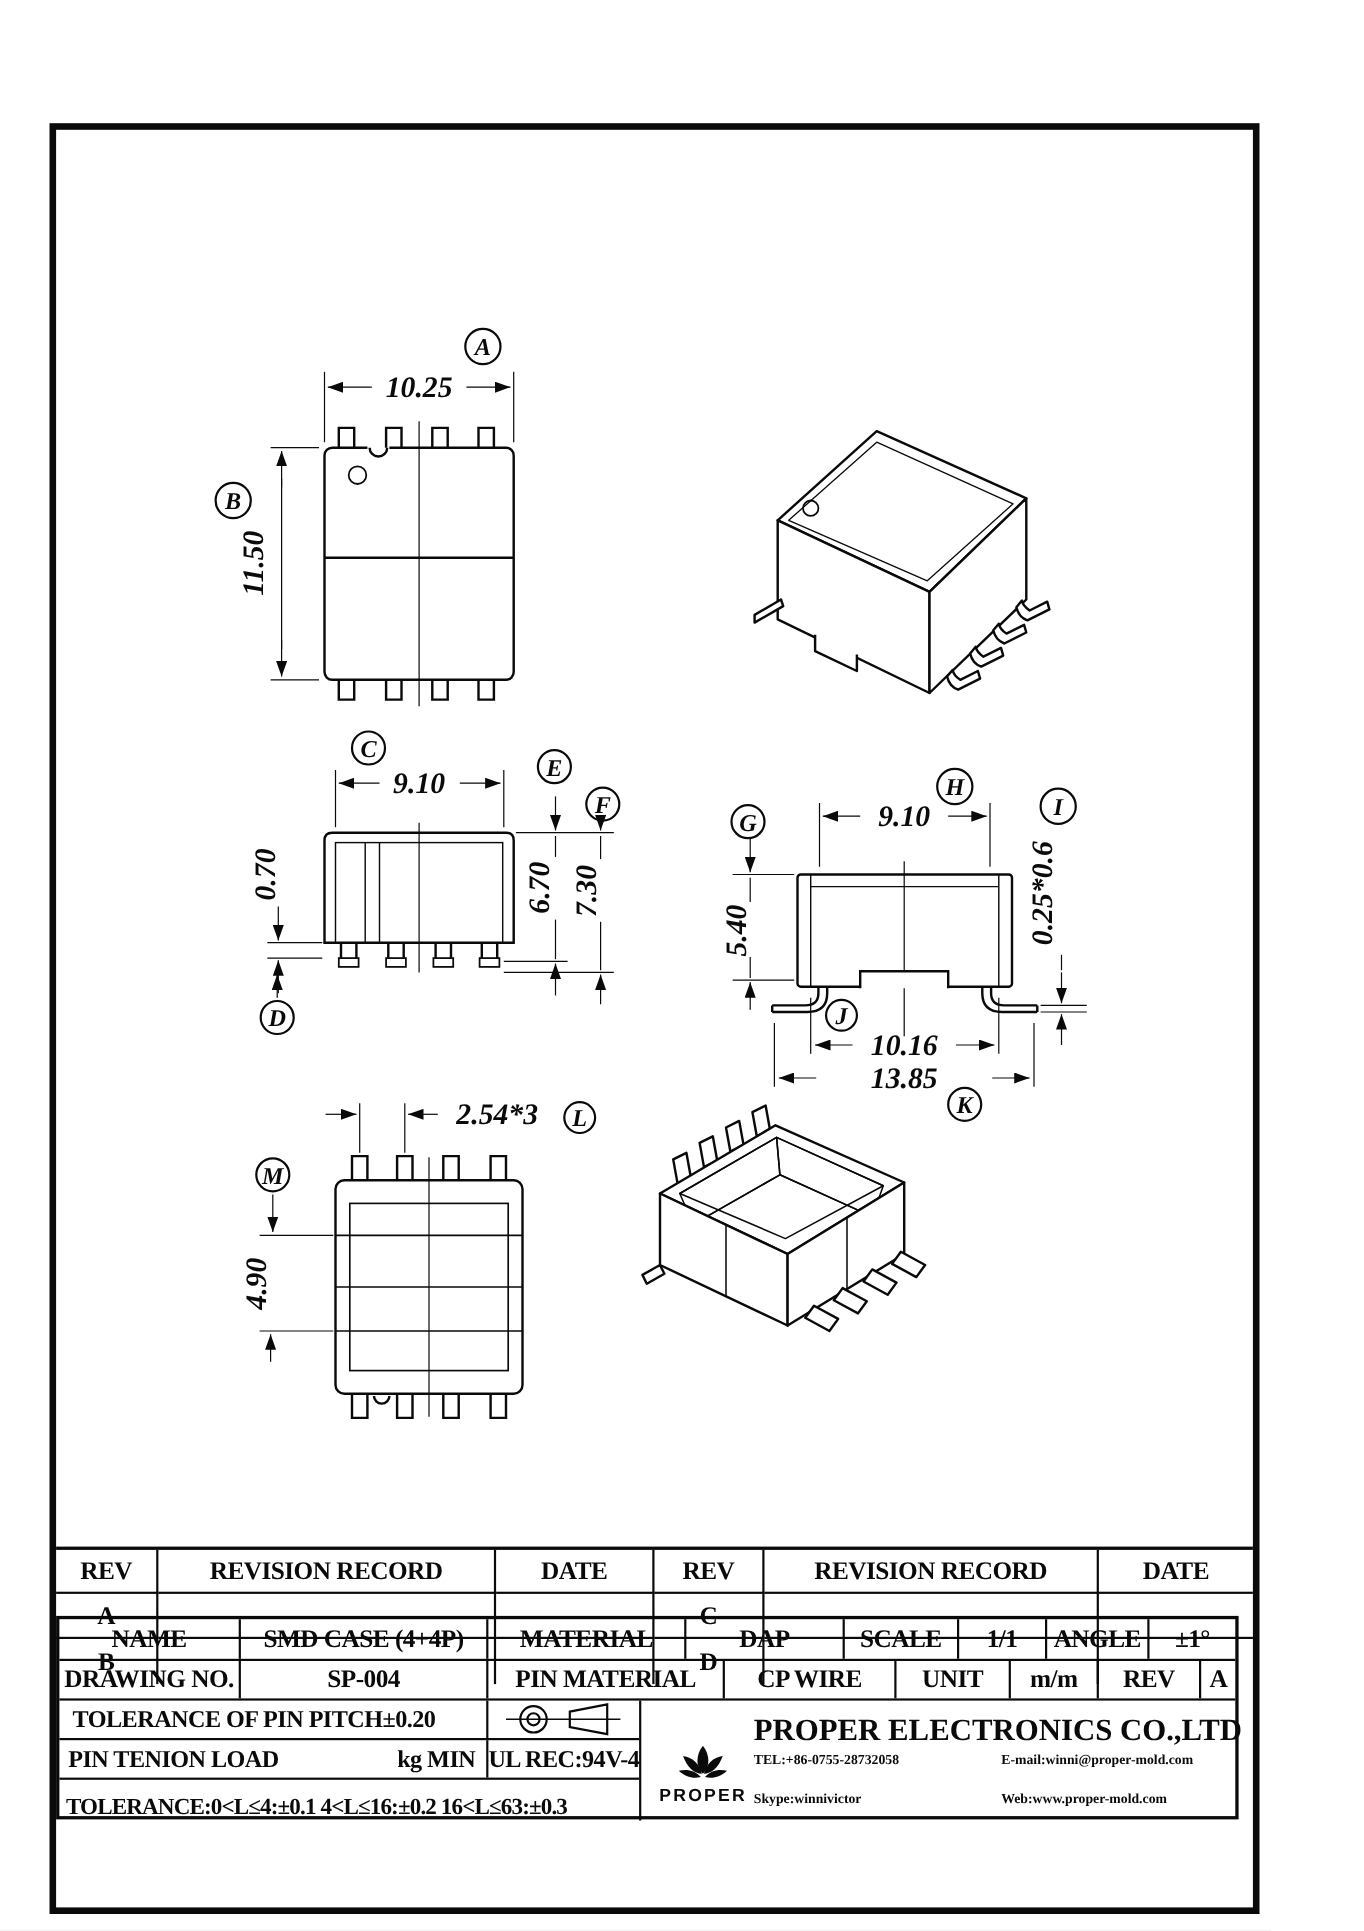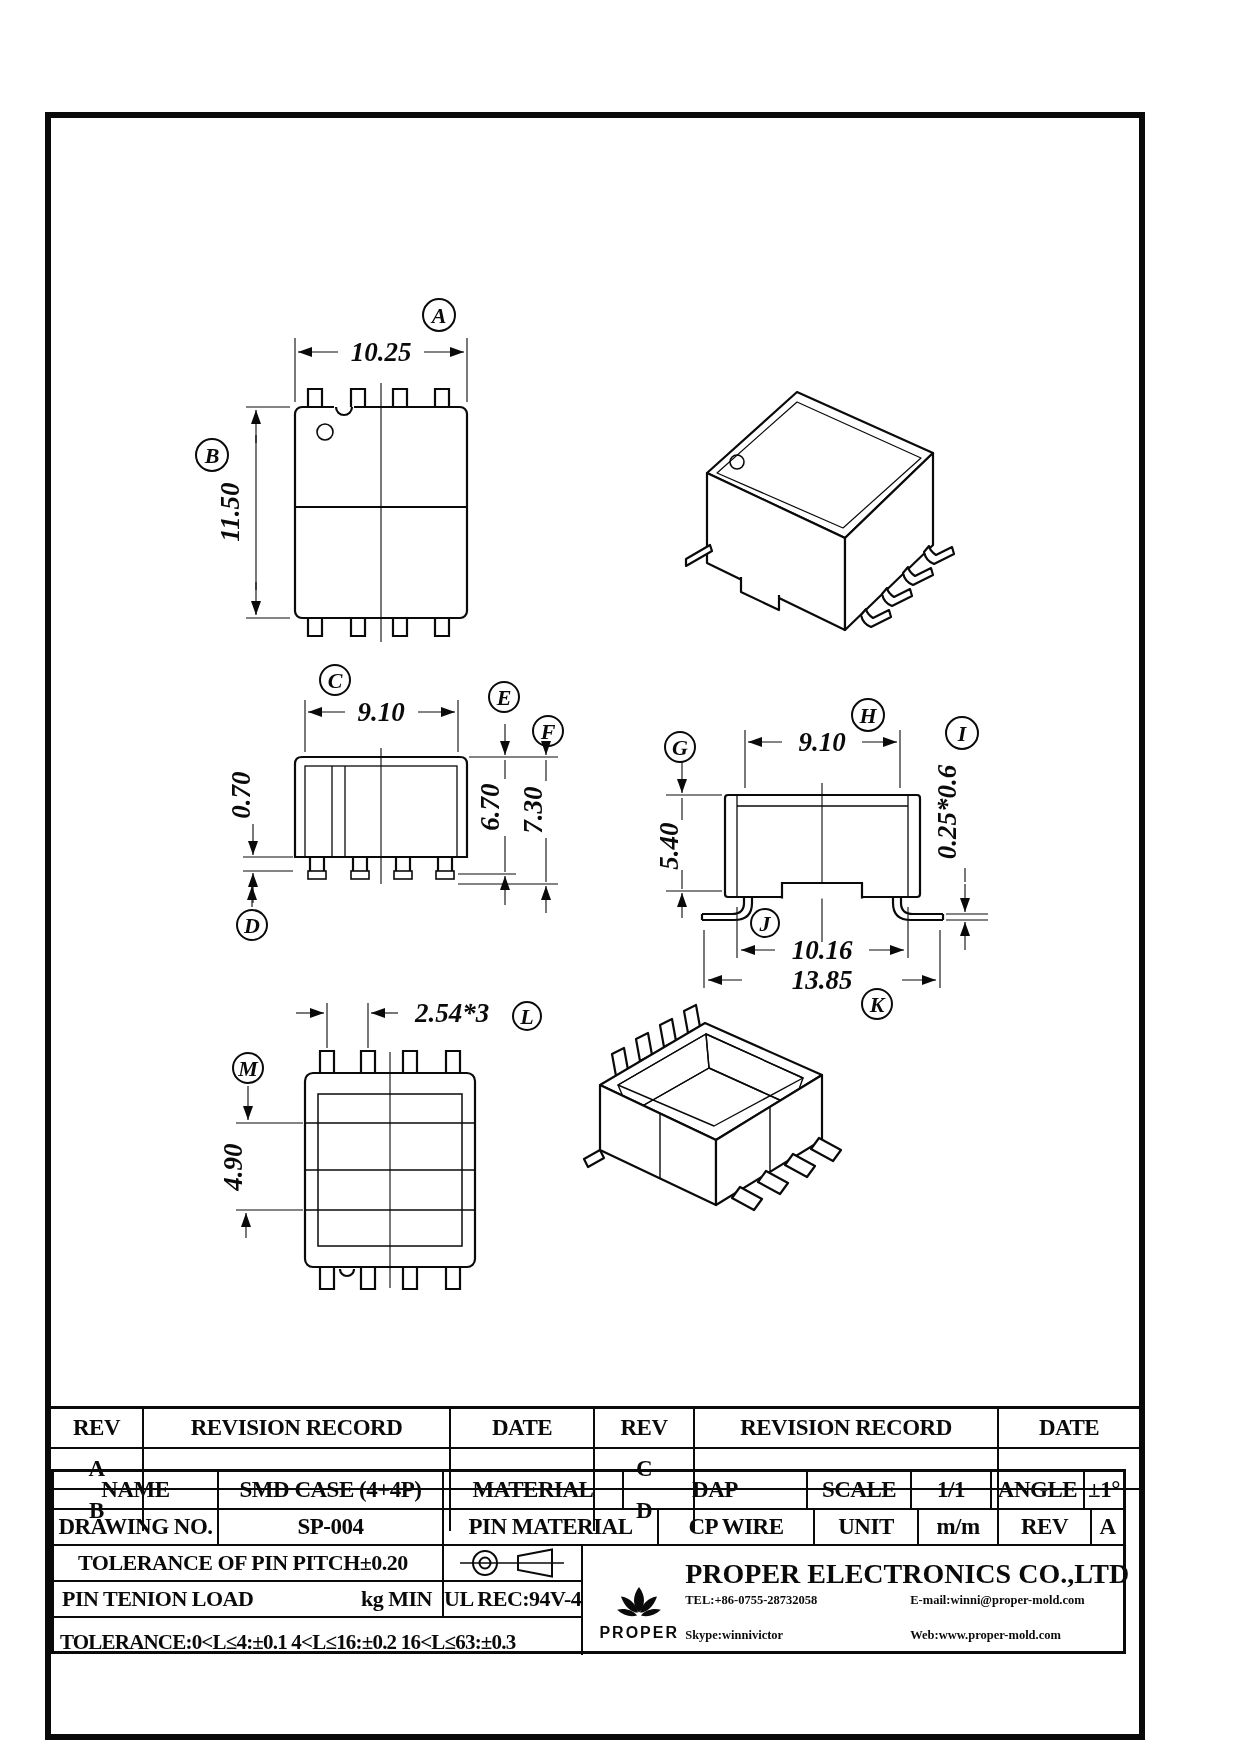--- a/index.html
+++ b/index.html
@@ -299,40 +299,40 @@
   <div class="c r3">D</div>
   <div class="c r3"></div>
   <div class="c r3"></div>
 </div>
 
 <div class="tblock">
   <div class="tb-row">
     <div class="tb-c" style="width:165px">NAME</div>
     <div class="tb-c" style="width:225px">SMD CASE (4+4P)</div>
     <div class="tb-c" style="width:180px">MATERIAL</div>
-    <div class="tb-c" style="width:184px">DAP</div>
+    <div class="tb-c" style="width:144px">DAP</div>
     <div class="tb-c" style="width:104px">SCALE</div>
     <div class="tb-c" style="width:80px">1/1</div>
     <div class="tb-c" style="width:93px">ANGLE</div>
     <div class="tb-c noR" style="flex:1">±1°</div>
   </div>
   <div class="tb-row r2">
     <div class="tb-c" style="width:165px">DRAWING NO.</div>
     <div class="tb-c" style="width:225px">SP-004</div>
     <div class="tb-c" style="width:215px">PIN MATERIAL</div>
     <div class="tb-c" style="width:156px">CP WIRE</div>
     <div class="tb-c" style="width:104px">UNIT</div>
     <div class="tb-c" style="width:80px">m/m</div>
     <div class="tb-c" style="width:93px">REV</div>
     <div class="tb-c noR" style="flex:1">A</div>
   </div>
   <div class="tb-bottom">
     <div class="tb-left">
       <div class="tb-lrow">
-        <div class="cellL" style="width:390px;border-right:2px solid #0a0a0a;box-sizing:border-box;padding-left:24px">TOLERANCE OF PIN PITCH±0.20</div>
+        <div class="cellL" style="width:390px;border-right:2px solid #0a0a0a;box-sizing:border-box;padding-left:12px">TOLERANCE OF PIN PITCH±0.20</div>
         <div class="cellL" style="flex:1;justify-content:center">
           <svg width="110" height="32" viewBox="0 0 110 32">
             <line x1="2" y1="16" x2="106" y2="16" stroke="#0a0a0a" stroke-width="1.4"></line>
             <circle cx="27" cy="16" r="12" fill="none" stroke="#0a0a0a" stroke-width="2"></circle>
             <circle cx="27" cy="16" r="5.5" fill="none" stroke="#0a0a0a" stroke-width="2"></circle>
             <path d="M60 9 L94 2.5 L94 29.5 L60 23 Z" fill="none" stroke="#0a0a0a" stroke-width="2"></path>
           </svg>
         </div>
       </div>
       <div class="tb-lrow">

